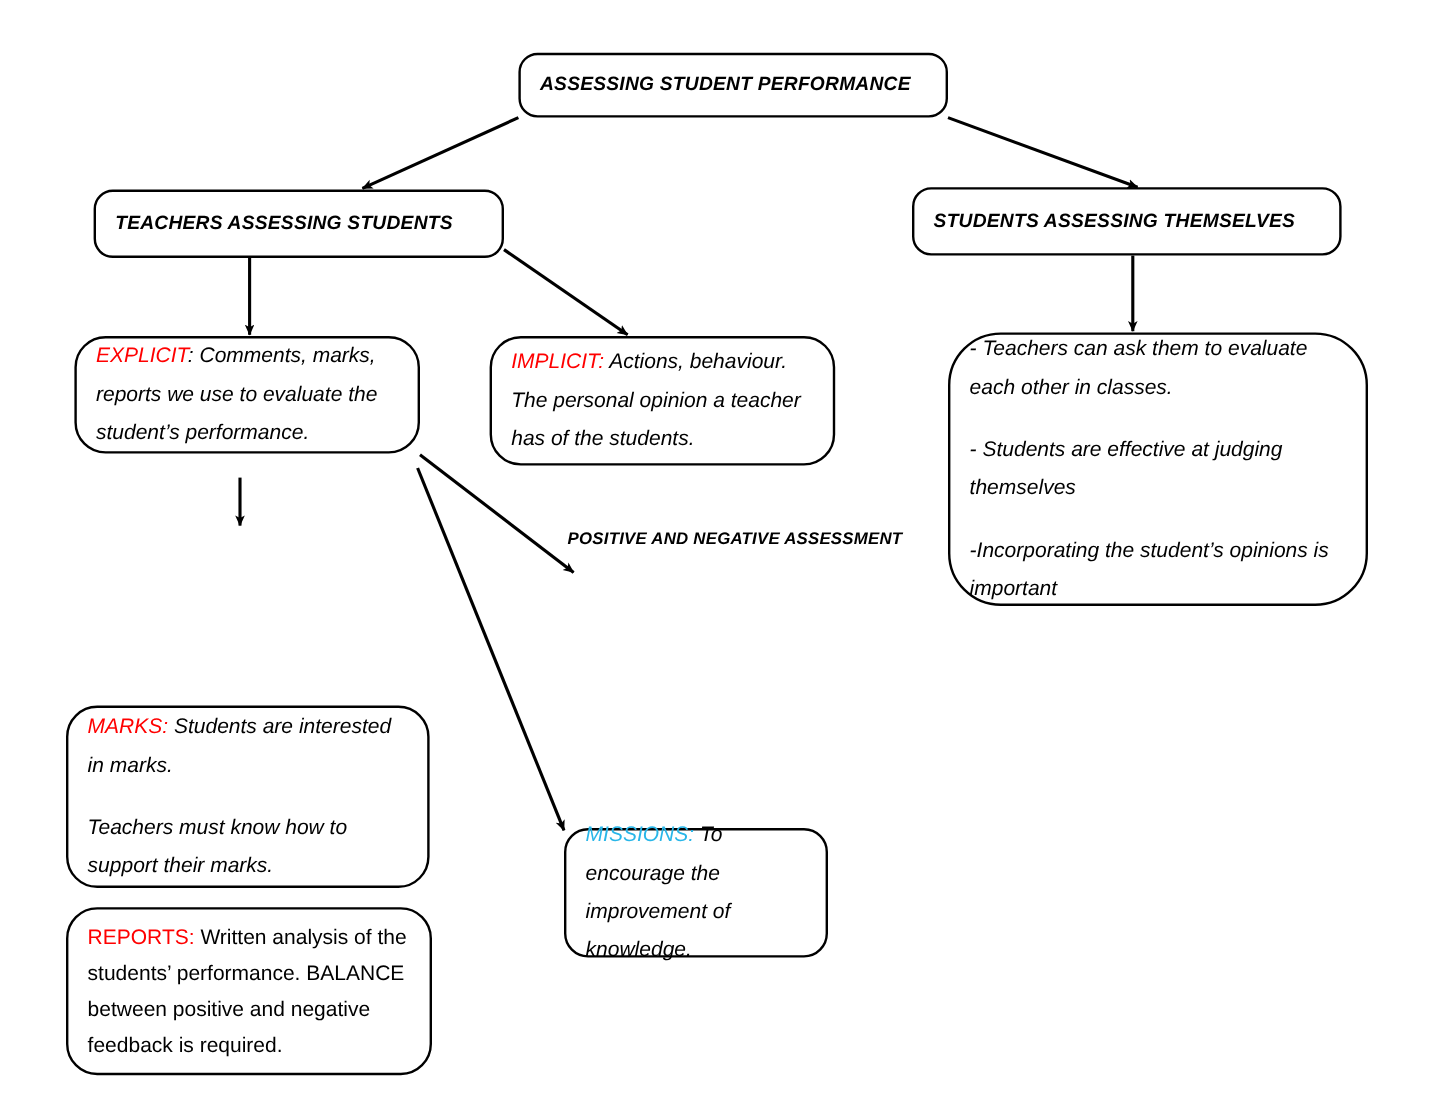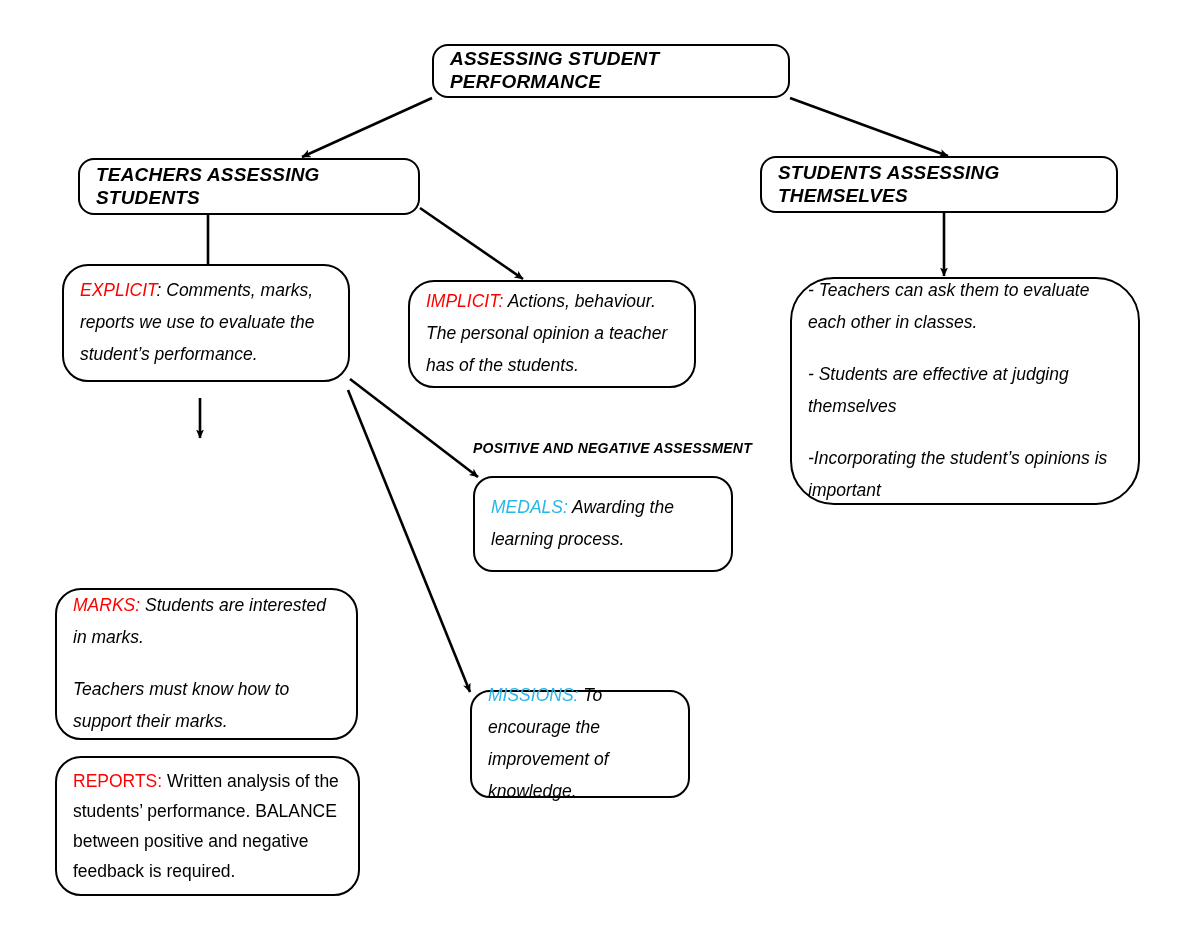--- a/index.html
+++ b/index.html
@@ -48,21 +48,21 @@
   }
   
   .node.header {
     border-radius: 16px;
     align-items: flex-start;
     justify-content: center;
   }
   .node.header p {
     font-weight: bold;
     font-style: italic;
-    font-size: 19px;
+    font-size: 16px;
     letter-spacing: 0.2px;
     line-height: 1.2;
   }
   .node.rounded-lg { border-radius: 26px; }
   .node.rounded-xl { border-radius: 44px; }
   .node.rounded-md { border-radius: 20px; }
 
   .key-red   { color: #ff0000; font-style: italic; }
   .key-cyan  { color: #29b6e8; font-style: italic; }
 
@@ -120,21 +120,21 @@
       <p>TEACHERS ASSESSING STUDENTS</p>
     </div>
   </div>
 
   <div class="node header" style="left:760px; top:156px; width:358px; height:57px;">
     <div class="body">
       <p>STUDENTS ASSESSING THEMSELVES</p>
     </div>
   </div>
 
-  <div class="node rounded-lg" style="left:62px; top:264px; width:288px; height:118px;">
+  <div class="node rounded-lg" style="left:62px; top:280px; width:288px; height:98px;">
     <div class="body">
       <p><span class="key-red">EXPLICIT</span><span>:</span><span> Comments, marks, reports we use to evaluate the student’s performance.</span></p>
     </div>
   </div>
 
   <div class="node rounded-lg" style="left:408px; top:280px; width:288px; height:108px;">
     <div class="body">
       <p><span class="key-red">IMPLICIT:</span><span> Actions, behaviour. The personal opinion a teacher has of the students.</span></p>
     </div>
   </div>
@@ -156,25 +156,20 @@
       <p class="para">Teachers must know how to support their marks.</p>
     </div>
   </div>
 
   <div class="node rounded-lg upright" style="left:55px; top:756px; width:305px; height:140px;align-items:flex-end;">
     <div class="body">
       <p><span class="key-red">REPORTS:</span><span> Written analysis of the students’ performance. BALANCE between positive and negative feedback is required.</span></p>
     </div>
   </div>
 
-  <div class="node rounded-md" style="left:473px; top:476px; width:260px; height:96px;">
-    <div class="body">
-      <p><span class="key-cyan">MEDALS:</span><span> Awarding the learning process.</span></p>
-    </div>
-  </div>
 
   <div class="node rounded-md" style="left:470px; top:690px; width:220px; height:108px;">
     <div class="body">
       <p><span class="key-cyan">MISSIONS:</span><span> To encourage the improvement of knowledge.</span></p>
     </div>
   </div>
 
 </div>
 
 </body></html>

